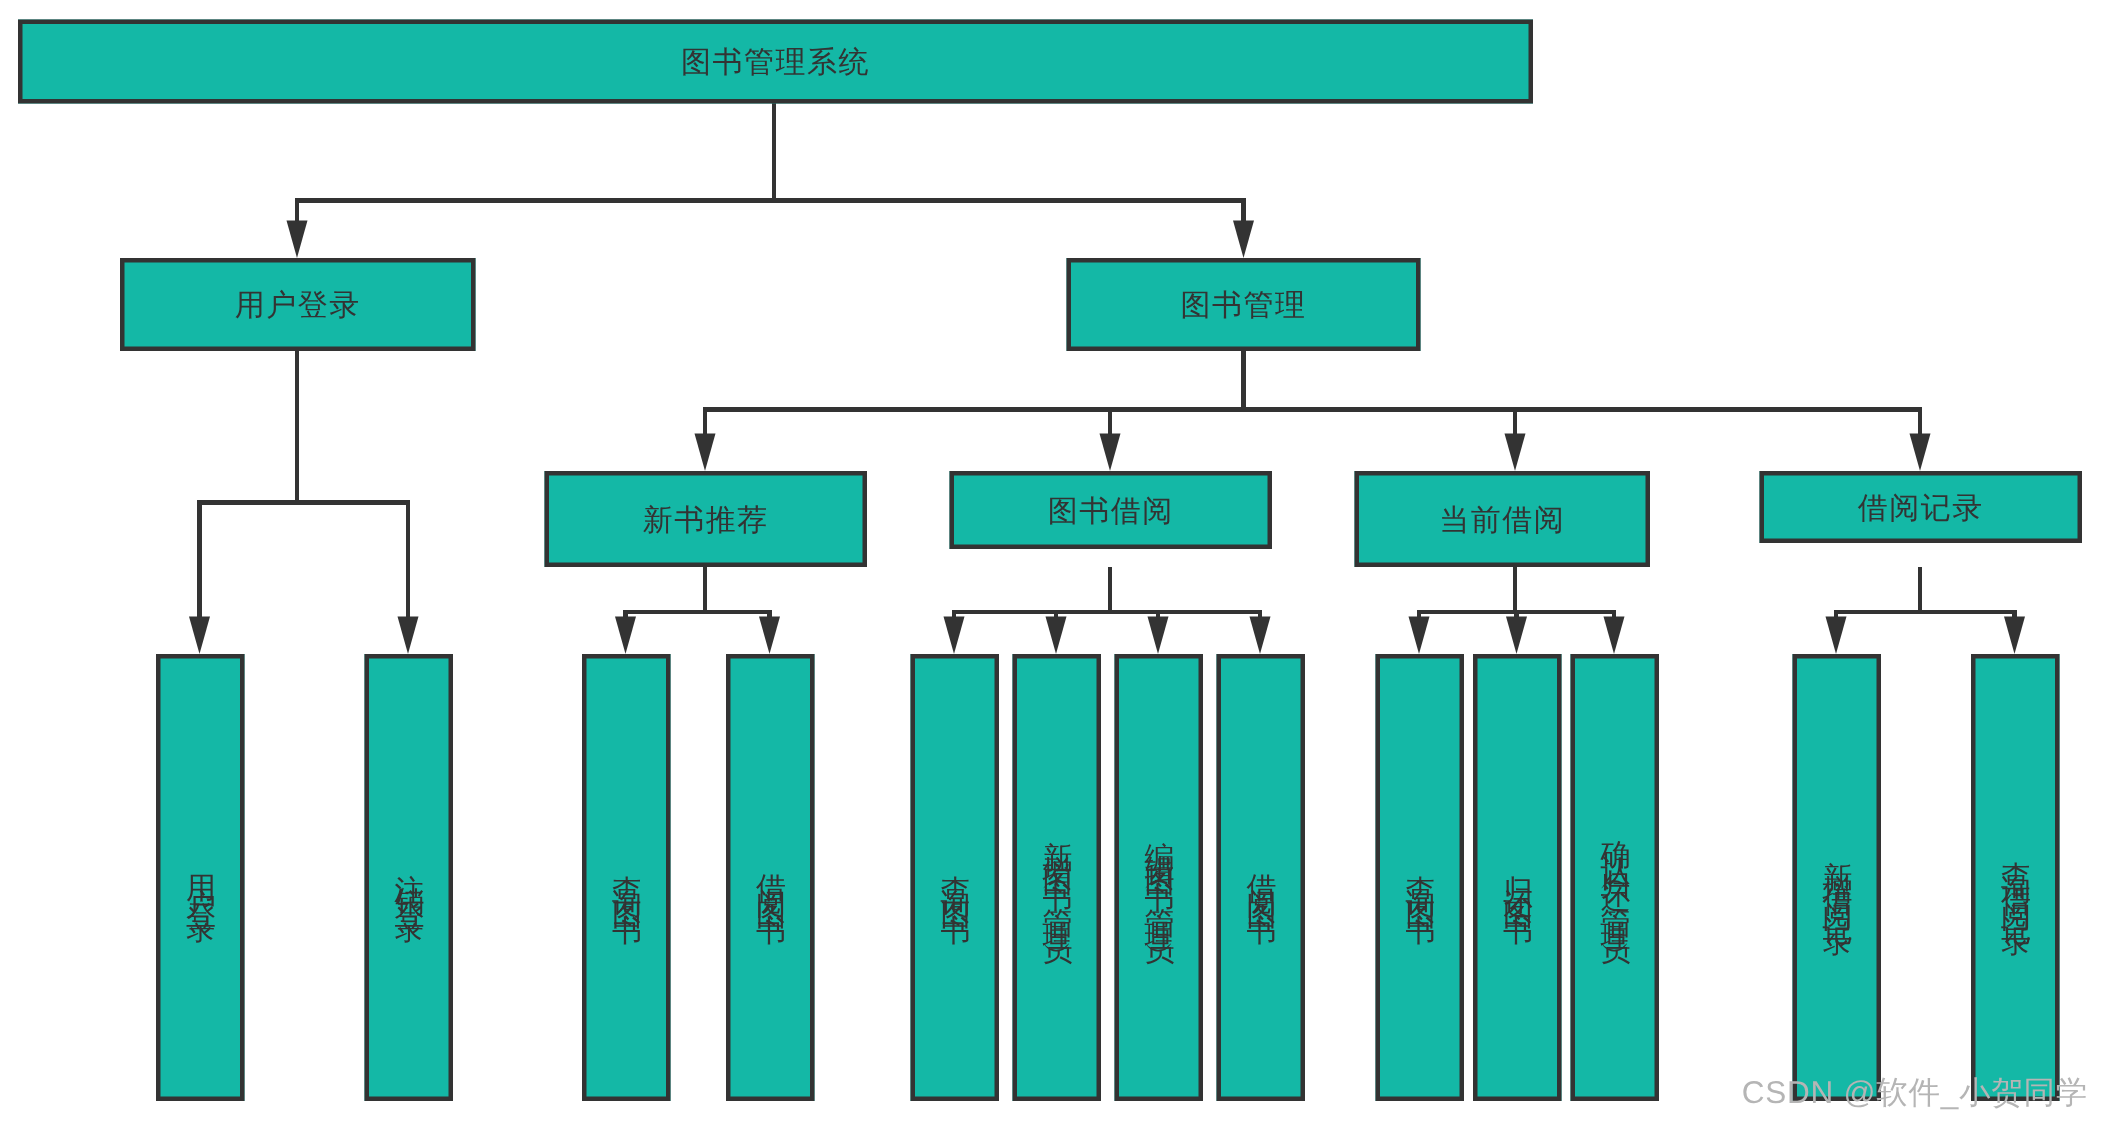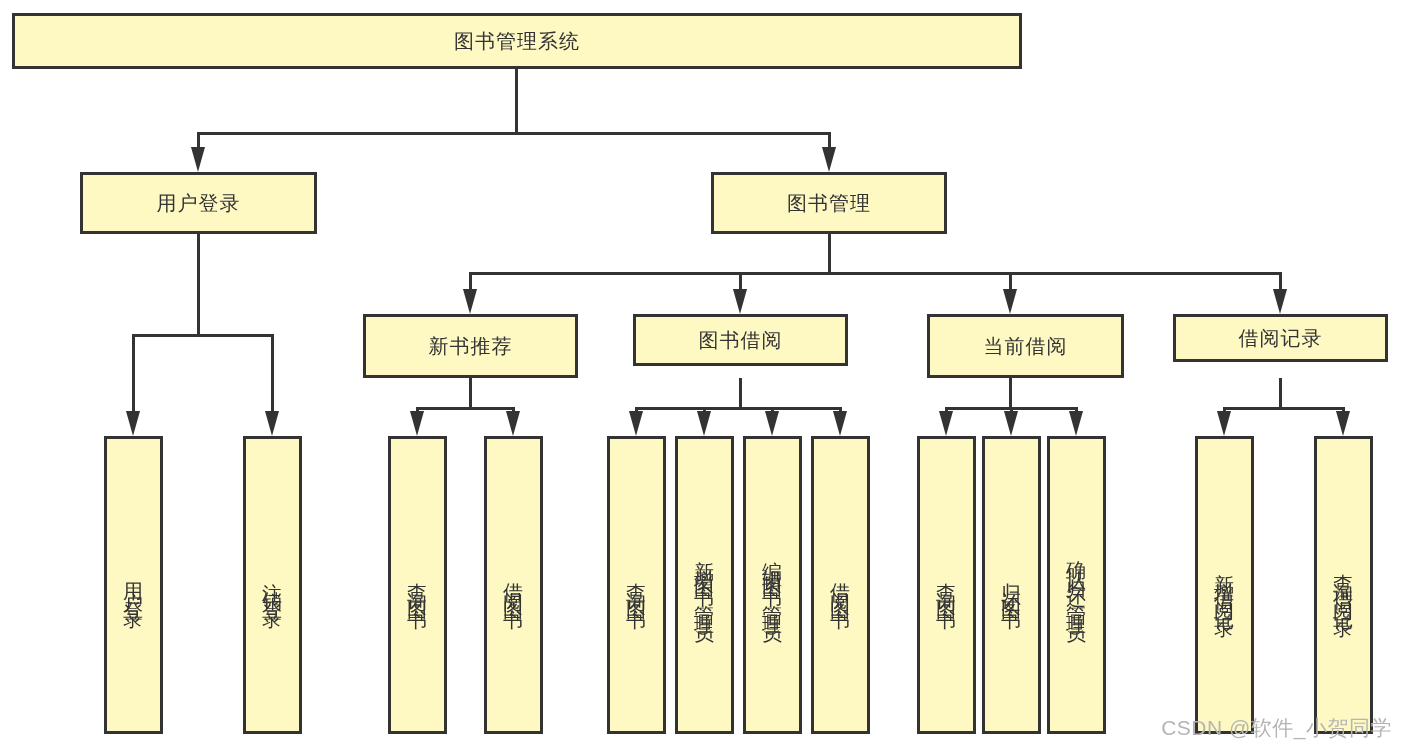--- a/index.html
+++ b/index.html
@@ -17,21 +17,21 @@
   }
   .connectors {
     position: absolute;
     left: 0; top: 0;
     width: 1405px; height: 747px;
   }
   .node {
     position: absolute;
     box-sizing: border-box;
     border: 3px solid #333333;
-    background: #fef9c3;
+    background: #14b8a6;
     color: #333333;
     display: flex;
     align-items: center;
     justify-content: center;
     font-size: 20px;
     letter-spacing: 1px;
     text-align: center;
   }
   .vnode {
     writing-mode: vertical-rl;
@@ -39,21 +39,21 @@
     letter-spacing: 9px;
     font-size: 20px;
     line-height: 1;
   }
   
   .n-root  { left: 12px;   top: 13px;  width: 1010px; height: 56px; }
   .n-l2a   { left: 80px;   top: 172px; width: 237px;  height: 62px; }
   .n-l2b   { left: 711px;  top: 172px; width: 236px;  height: 62px; }
   .n-l3a   { left: 363px;  top: 314px; width: 215px;  height: 64px; }
   .n-l3b   { left: 633px;  top: 314px; width: 215px;  height: 52px; }
-  .n-l3c   { left: 903px;  top: 314px; width: 197px;  height: 64px; margin-left: 24px; }
+  .n-l3c   { left: 903px;  top: 314px; width: 197px;  height: 64px; }
   .n-l3d   { left: 1173px; top: 314px; width: 215px;  height: 48px; }
   
   .leaf    { top: 436px; width: 59px; height: 298px; }
   .x-a1 { left: 104px;  }
   .x-a2 { left: 243px;  }
   .x-b1 { left: 388px;  }
   .x-b2 { left: 484px;  }
   .x-c1 { left: 607px;  }
   .x-c2 { left: 675px;  }
   .x-c3 { left: 743px;  }

